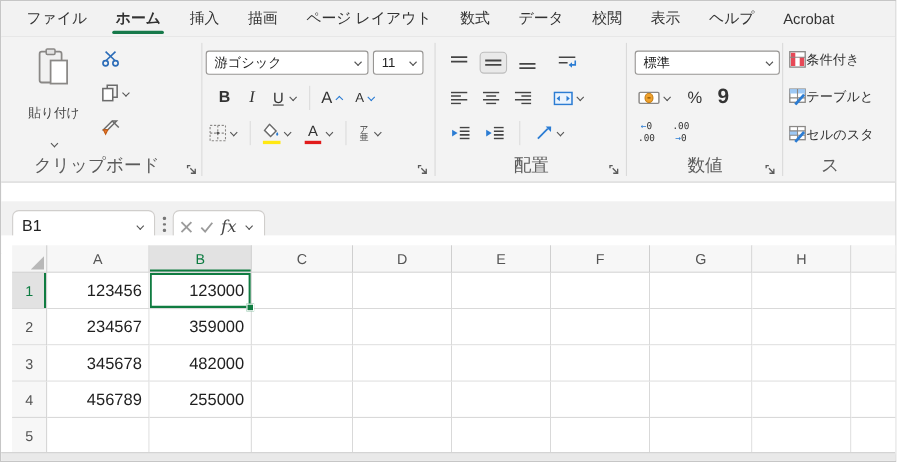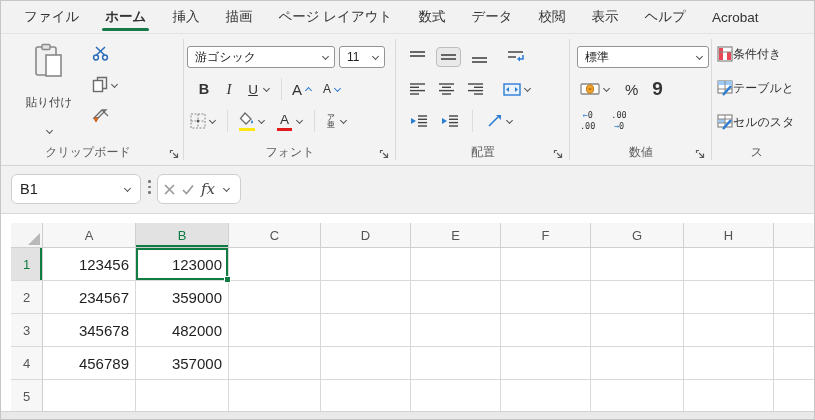--- a/index.html
+++ b/index.html
@@ -10,21 +10,21 @@
   .menubar{position:absolute;left:0;top:0;width:100%;height:33px;background:#f2f2f2;
            display:flex;align-items:stretch;padding-left:10px;box-sizing:border-box;border-bottom:1px solid #e3e3e3;}
   .tab{display:flex;align-items:center;padding:0 13px;font-size:13.5px;color:#333;cursor:default;position:relative;}
   .tab.active{font-weight:bold;}
   .tab.active::after{content:"";position:absolute;left:10px;right:10px;bottom:2px;height:3px;border-radius:2px;background:#16794a;}
 
   
   .ribbon{position:absolute;left:0;top:33px;width:100%;height:132px;background:#f3f3f3;border-bottom:1px solid #d5d5d5;box-sizing:border-box;}
   .vsep{position:absolute;top:5px;bottom:5px;width:1px;background:#dadada;}
   .grp{position:absolute;top:0;bottom:0;}
-  .grp-label{position:absolute;bottom:4px;left:0;right:0;text-align:center;font-size:12px;color:#5b5b5b;white-space:nowrap;}
+  .grp-label{position:absolute;bottom:4px;left:0;right:0;text-align:center;font-size:16px;color:#5b5b5b;white-space:nowrap;}
   .launcher{position:absolute;right:3px;bottom:5px;}
   .row{position:absolute;left:0;right:0;height:30px;display:flex;align-items:center;gap:4px;}
   .btn{display:flex;align-items:center;justify-content:center;gap:2px;border-radius:3px;padding:2px 3px;}
   .chev{width:9px;height:9px;position:relative;flex:0 0 9px;}
   .chev::before{content:"";position:absolute;left:2px;top:1.5px;width:4px;height:4px;border-right:1.4px solid #555;border-bottom:1.4px solid #555;transform:rotate(45deg);}
   .chev.blue::before{border-color:#2b7cd3;}
   .chev.up::before{transform:rotate(-135deg);top:3.5px;}
   .inputbox{background:#fff;border:1px solid #979593;border-radius:3px;height:22px;display:flex;align-items:center;
             padding:0 4px 0 7px;box-sizing:border-box;font-size:12px;color:#222;justify-content:space-between;}
   .mini-divider{width:1px;height:22px;background:#dcdcdc;margin:0 3px;}
@@ -64,21 +64,21 @@
   .pct{font-size:15px;color:#333;}
   .comma{font-size:19px;font-weight:bold;color:#333;line-height:10px;}
   .decbtn{display:flex;flex-direction:column;font-size:8.5px;line-height:9px;color:#333;font-family:"DejaVu Sans Mono",monospace;}
   .decbtn .blue{color:#2b7cd3;}
 
   
   .g-styles{left:714px;width:100px;overflow:hidden;}
   .stylerow{position:absolute;left:2px;height:24px;display:flex;align-items:center;gap:0;font-size:12px;color:#333;white-space:nowrap;}
 
   
-  .fbar{position:absolute;left:0;top:165px;width:100%;height:48px;background:#f1f1f1;box-sizing:border-box;border-bottom:1px solid #d9d9d9;}
+  .fbar{position:absolute;left:0;top:182px;width:100%;height:48px;background:#f1f1f1;box-sizing:border-box;border-bottom:1px solid #d9d9d9;}
   .namebox{position:absolute;left:10px;top:8px;width:130px;height:30px;background:#fff;border:1px solid #d0cecc;border-radius:6px;
            display:flex;align-items:center;justify-content:space-between;padding:0 8px;box-sizing:border-box;font-size:14.5px;color:#222;}
   .fdots{position:absolute;left:147px;top:14px;display:flex;flex-direction:column;gap:3px;}
   .fdots i{width:2.5px;height:2.5px;border-radius:50%;background:#777;}
   .fxbox{position:absolute;left:156px;top:8px;width:84px;height:30px;background:#fff;border:1px solid #d0cecc;border-radius:6px;
          display:flex;align-items:center;gap:7px;padding:0 6px;box-sizing:border-box;}
   .fxlabel{font-family:"DejaVu Serif","Liberation Serif",serif;font-style:italic;font-size:15px;color:#444;}
   .finput{position:absolute;left:241px;top:4px;right:2px;height:38px;background:#fff;}
   .redbox{position:absolute;left:1px;top:1px;width:262px;height:34px;border:3px solid #e81123;border-radius:7px;
           box-sizing:border-box;display:flex;align-items:center;padding-left:13px;}
@@ -228,21 +228,20 @@
         </span>
         <span class="mini-divider"></span>
         <span class="btn">
           <span class="ruby">
             <span>ア</span>
             <span>亜</span>
           </span>
           <span class="chev"></span>
         </span>
       </div>
-      <div class="grp-label">フォント</div>
       <span class="launcher">
         <svg width="11" height="11" viewBox="0 0 11 11">
             <path d="M1.5 4 V1.5 H4 M4 4 L8.5 8.5 M8.5 4.5 V8.5 H4.5" fill="none" stroke="#5b5b5b" stroke-width="1.2"></path>
           </svg>
       </span>
     </div>
 
     <div class="grp g-align">
       <div class="row r1">
         <span class="btn">
@@ -474,21 +473,21 @@
         <div class="gc cell">482000</div>
         <div class="gc cell"></div>
         <div class="gc cell"></div>
         <div class="gc cell"></div>
         <div class="gc cell"></div>
         <div class="gc cell"></div>
         <div class="gc cell"></div>
         <div class="gc cell"></div>
         <div class="gc rhdr">4</div>
         <div class="gc cell">456789</div>
-        <div class="gc cell">357000</div>
+        <div class="gc cell">255000</div>
         <div class="gc cell"></div>
         <div class="gc cell"></div>
         <div class="gc cell"></div>
         <div class="gc cell"></div>
         <div class="gc cell"></div>
         <div class="gc cell"></div>
         <div class="gc cell"></div>
         <div class="gc rhdr">5</div>
         <div class="gc cell"></div>
         <div class="gc cell"></div>

